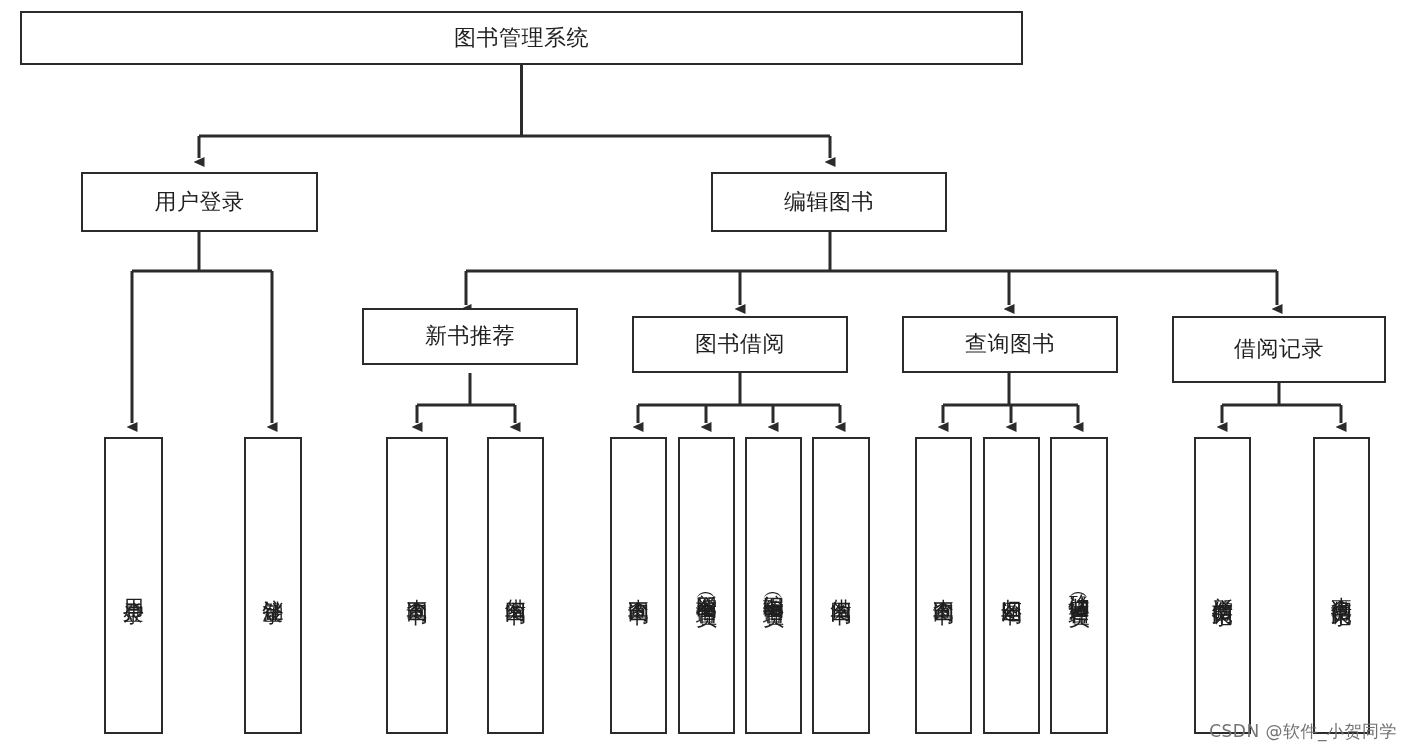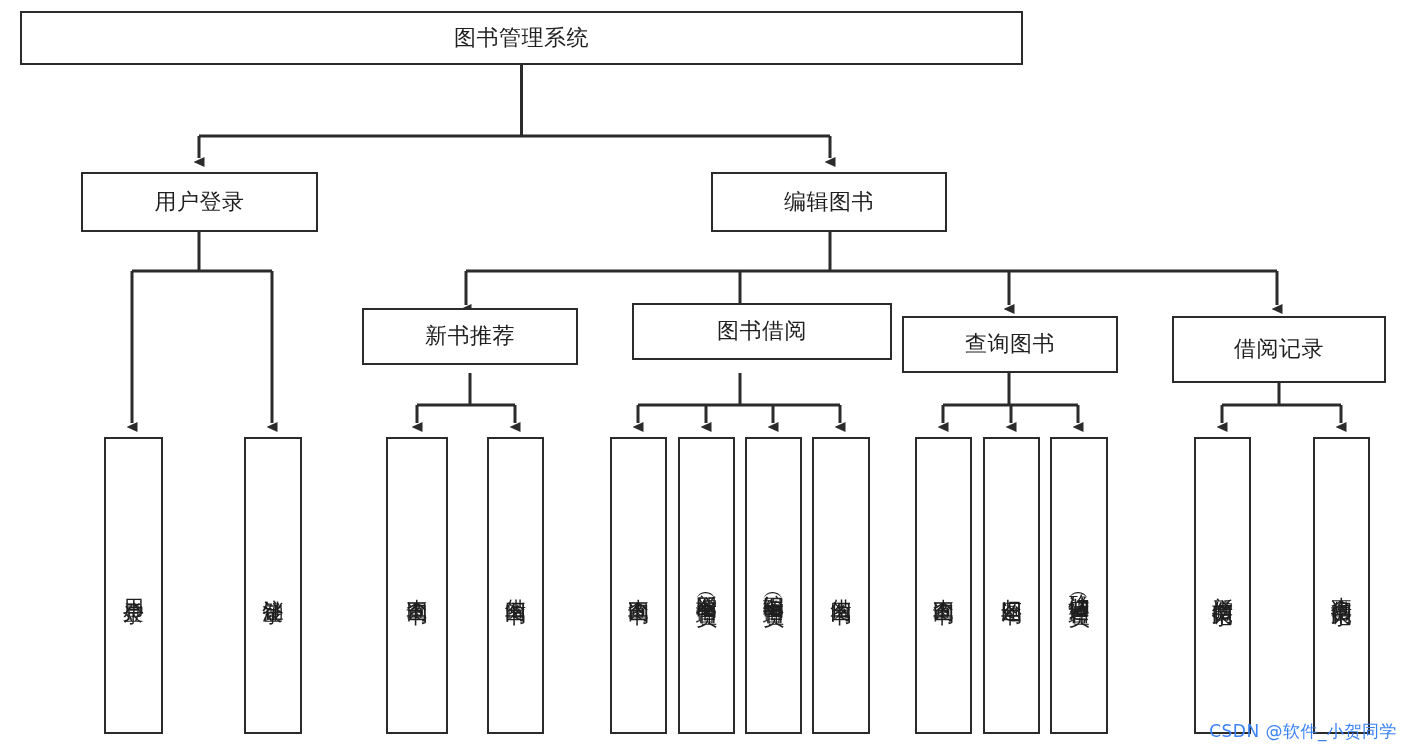--- a/index.html
+++ b/index.html
@@ -52,21 +52,21 @@
     white-space: nowrap;
   }
   .node-label {
     display: block;
   }
   .watermark {
     position: absolute;
     right: 8px;
     bottom: 4px;
     font-size: 17px;
-    color: #3b82f6;
+    color: #737373;
     z-index: 5;
     white-space: nowrap;
     letter-spacing: 0.5px;
   }
 </style>
 </head>
 <body>
 
 <div id="diagram">
 
@@ -130,21 +130,21 @@
   <div class="node h-node" style="left:81px; top:172px; width:237px; height:60px;">
     <span class="node-label">用户登录</span>
   </div>
   <div class="node h-node" style="left:711px; top:172px; width:236px; height:60px;">
     <span class="node-label">编辑图书</span>
   </div>
 
   <div class="node h-node" style="left:362px; top:308px; width:216px; height:57px;">
     <span class="node-label">新书推荐</span>
   </div>
-  <div class="node h-node" style="left:632px; top:303px; width:260px; height:57px;">
+  <div class="node h-node" style="left:632px; top:316px; width:216px; height:57px;">
     <span class="node-label">图书借阅</span>
   </div>
   <div class="node h-node" style="left:902px; top:316px; width:216px; height:57px;">
     <span class="node-label">查询图书</span>
   </div>
   <div class="node h-node" style="left:1172px; top:316px; width:214px; height:67px;">
     <span class="node-label">借阅记录</span>
   </div>
 
   <div class="node v-node" style="left:104px; top:437px; width:59px; height:297px;">

